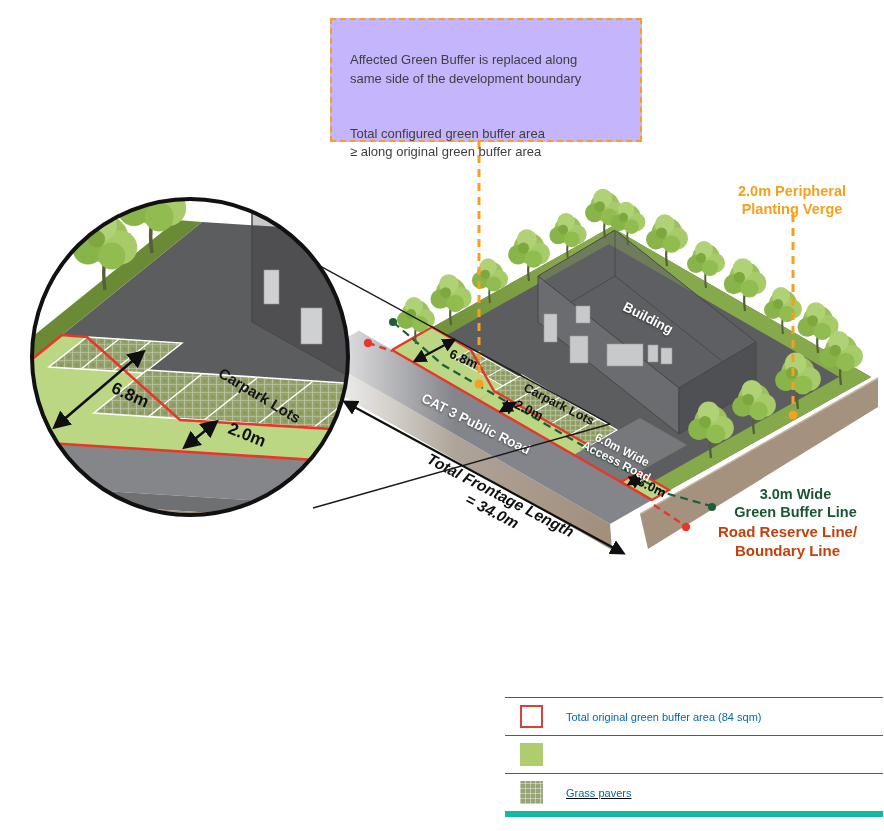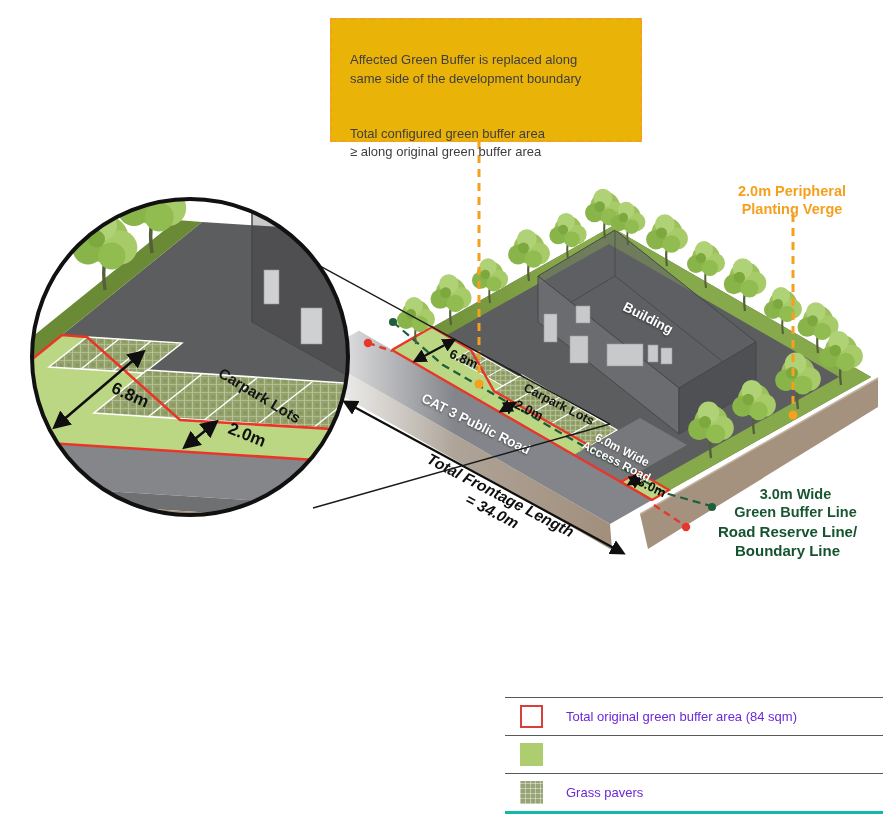--- a/index.html
+++ b/index.html
@@ -1,42 +1,42 @@
 <!DOCTYPE html>
 <html><head>
 <meta charset="utf-8">
 <style>
   html,body{margin:0;padding:0;background:#fff;}
   body{font-family:"Liberation Sans", sans-serif;}
   .canvas{position:relative;width:884px;height:831px;background:#fff;overflow:hidden;}
   .diagram-svg{position:absolute;left:0;top:0;}
   .note-box{
     position:absolute;left:330px;top:18px;width:312px;height:124px;
-    box-sizing:border-box;border:2px dashed #F5A01E;background:#eab308;
+    box-sizing:border-box;border:2px dashed #F5A01E;background:#c4b5fd;
     padding:13px 10px 10px 18px;color:#3E3E40;font-size:13px;line-height:1.42;
     white-space:pre-line;
   }
   .note-box p{margin:0 0 18px 0;white-space:pre-line;}
   .callout{position:absolute;text-align:center;font-weight:bold;white-space:pre-line;line-height:1.25;}
   .callout.orange{color:#F5A01E;font-size:14.5px;}
   .callout.green{color:#1A5632;font-size:14.5px;}
-  .callout.red{color:#14532d;font-size:15px;}
+  .callout.red{color:#c2410c;font-size:15px;}
   .legend{position:absolute;left:505px;top:697px;width:378px;}
   .legend-row{display:flex;align-items:center;border-top:1px solid #58595b;height:37px;padding-left:15px;}
-  .legend-row:last-child{border-bottom:3px solid #14b8a6;}
+  .legend-row:last-child{border-bottom:6px solid #14b8a6;text-decoration:underline;}
   .swatch{width:23px;height:23px;margin-right:23px;flex:0 0 auto;}
   .swatch.red-outline{background:#fff;border:2.5px solid #D9403A;box-sizing:border-box;}
   .swatch.green-fill{background:#AECD6F;}
   .swatch.grass-pavers{
     background-color:#97A475;
     background-image:
       repeating-linear-gradient(0deg, rgba(255,255,255,.4) 0 1px, transparent 1px 5px),
       repeating-linear-gradient(90deg, rgba(255,255,255,.4) 0 1px, transparent 1px 5px);
   }
-  .legend-label{font-size:13px;color:#6d28d9;}
+  .legend-label{font-size:11px;color:#0369a1;}
   text{font-family:"Liberation Sans", sans-serif;}
   .dim-label{font-size:13px;font-weight:bold;fill:#101010;}
   .road-label{fill:#fff;font-weight:bold;text-shadow:0 1px 2px rgba(0,0,0,.55);}
 </style>
 </head>
 <body>
 
 <div class="canvas">
 
 <svg class="diagram-svg" width="884" height="831" viewBox="0 0 884 831">

